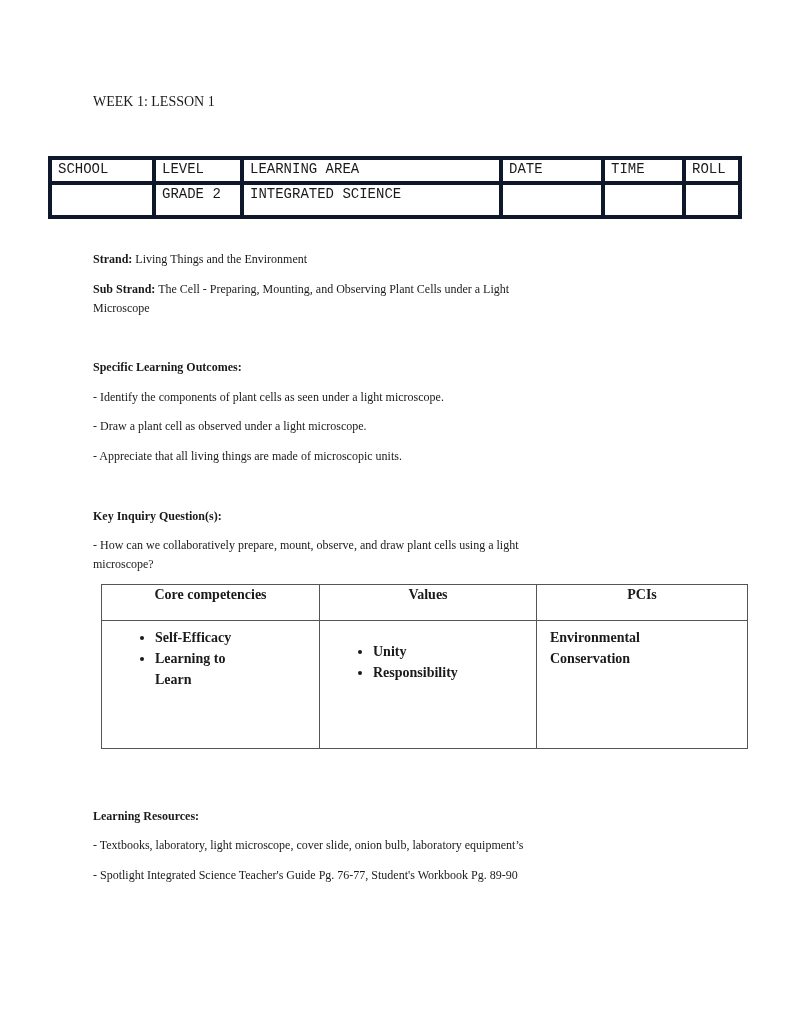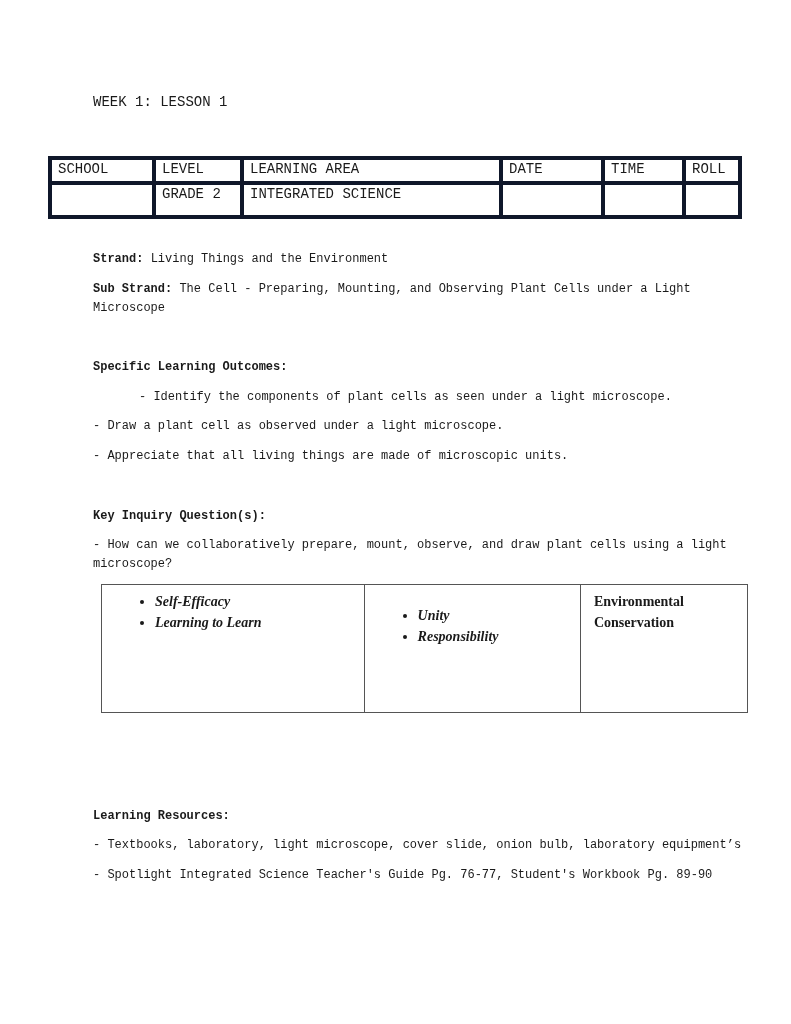--- a/index.html
+++ b/index.html
@@ -1,30 +1,30 @@
 <!DOCTYPE html>
 <html><head>
   <meta charset="utf-8">
   <style>
     html, body { margin:0; padding:0; background:#ffffff; }
     body { width:791px; height:1024px; position:relative; overflow:hidden;
            font-family:"Liberation Serif", "DejaVu Serif", serif; color:#1a1a1a; }
-    .abs { position:absolute;font-family:Liberation Mono, monospace; }
+    .abs { position:absolute; }
     .week { left:93px; top:94px; font-size:14px; }
     table.top { position:absolute; left:48px; top:156px; width:694px; border-collapse:collapse; font-size:14px; }
     table.top td { border:4px solid #0f172a; padding:1px 6px 0 6px; vertical-align:top; height:20px;font-family:Liberation Mono, monospace; }
     table.top tr.r2 td { height:29px; }
     .line { font-size:12px; line-height:19px; }
     .b { font-weight:bold; }
     table.comp { position:absolute; left:101px; top:584px; width:647px; border-collapse:collapse; font-size:14px; }
     table.comp td { border:1px solid #555; vertical-align:top; font-weight:bold; }
     table.comp tr.h td { height:32px; text-align:center; padding-top:2px; }
     table.comp tr.d td { height:120px; padding-top:6px; }
     ul.bl { margin:0; padding:0 0 0 52px; list-style:disc; }
-    ul.bl li { line-height:21px; padding-left:0;font-style:italic; }
+    ul.bl li { line-height:21px; padding-left:0; }
     .pci { padding-left:12px; line-height:21px; }
   </style>
 </head>
 <body>
 
 <div class="abs week">WEEK 1: LESSON 1</div>
 
 <table class="top">
   <tbody>
       <tr>
@@ -51,30 +51,35 @@
   <span>Living Things and the Environment</span>
 </div>
 
 <div class="abs line" style="left:93px; top:280px;">
   <span class="b">Sub Strand:</span>
   <span>The Cell - Preparing, Mounting, and Observing Plant Cells under a Light</span>
 </div>
 <div class="abs line" style="left:93px; top:299px;">Microscope</div>
 
 <div class="abs line b" style="left:93px; top:358px;">Specific Learning Outcomes:</div>
-<div class="abs line" style="left:93px; top:388px;margin-left:46px;">- Identify the components of plant cells as seen under a light microscope.</div>
+<div class="abs line" style="left:93px; top:388px;">- Identify the components of plant cells as seen under a light microscope.</div>
 <div class="abs line" style="left:93px; top:417px;">- Draw a plant cell as observed under a light microscope.</div>
 <div class="abs line" style="left:93px; top:447px;">- Appreciate that all living things are made of microscopic units.</div>
 
 <div class="abs line b" style="left:93px; top:507px;">Key Inquiry Question(s):</div>
 <div class="abs line" style="left:93px; top:536px;">- How can we collaboratively prepare, mount, observe, and draw plant cells using a light</div>
 <div class="abs line" style="left:93px; top:555px;">microscope?</div>
 
 <table class="comp">
   <tbody>
+      <tr class="h">
+    <td style="width:215px">Core competencies</td>
+    <td style="width:214px">Values</td>
+    <td>PCIs</td>
+  </tr>
   <tr class="d">
     <td>
       <ul class="bl" style="padding-left:52px; width:110px;">
         <li>Self-Efficacy</li>
         <li>Learning to Learn</li>
       </ul>
     </td>
     <td>
       <ul class="bl" style="padding-left:52px; margin-top:14px;">
         <li>Unity</li>

